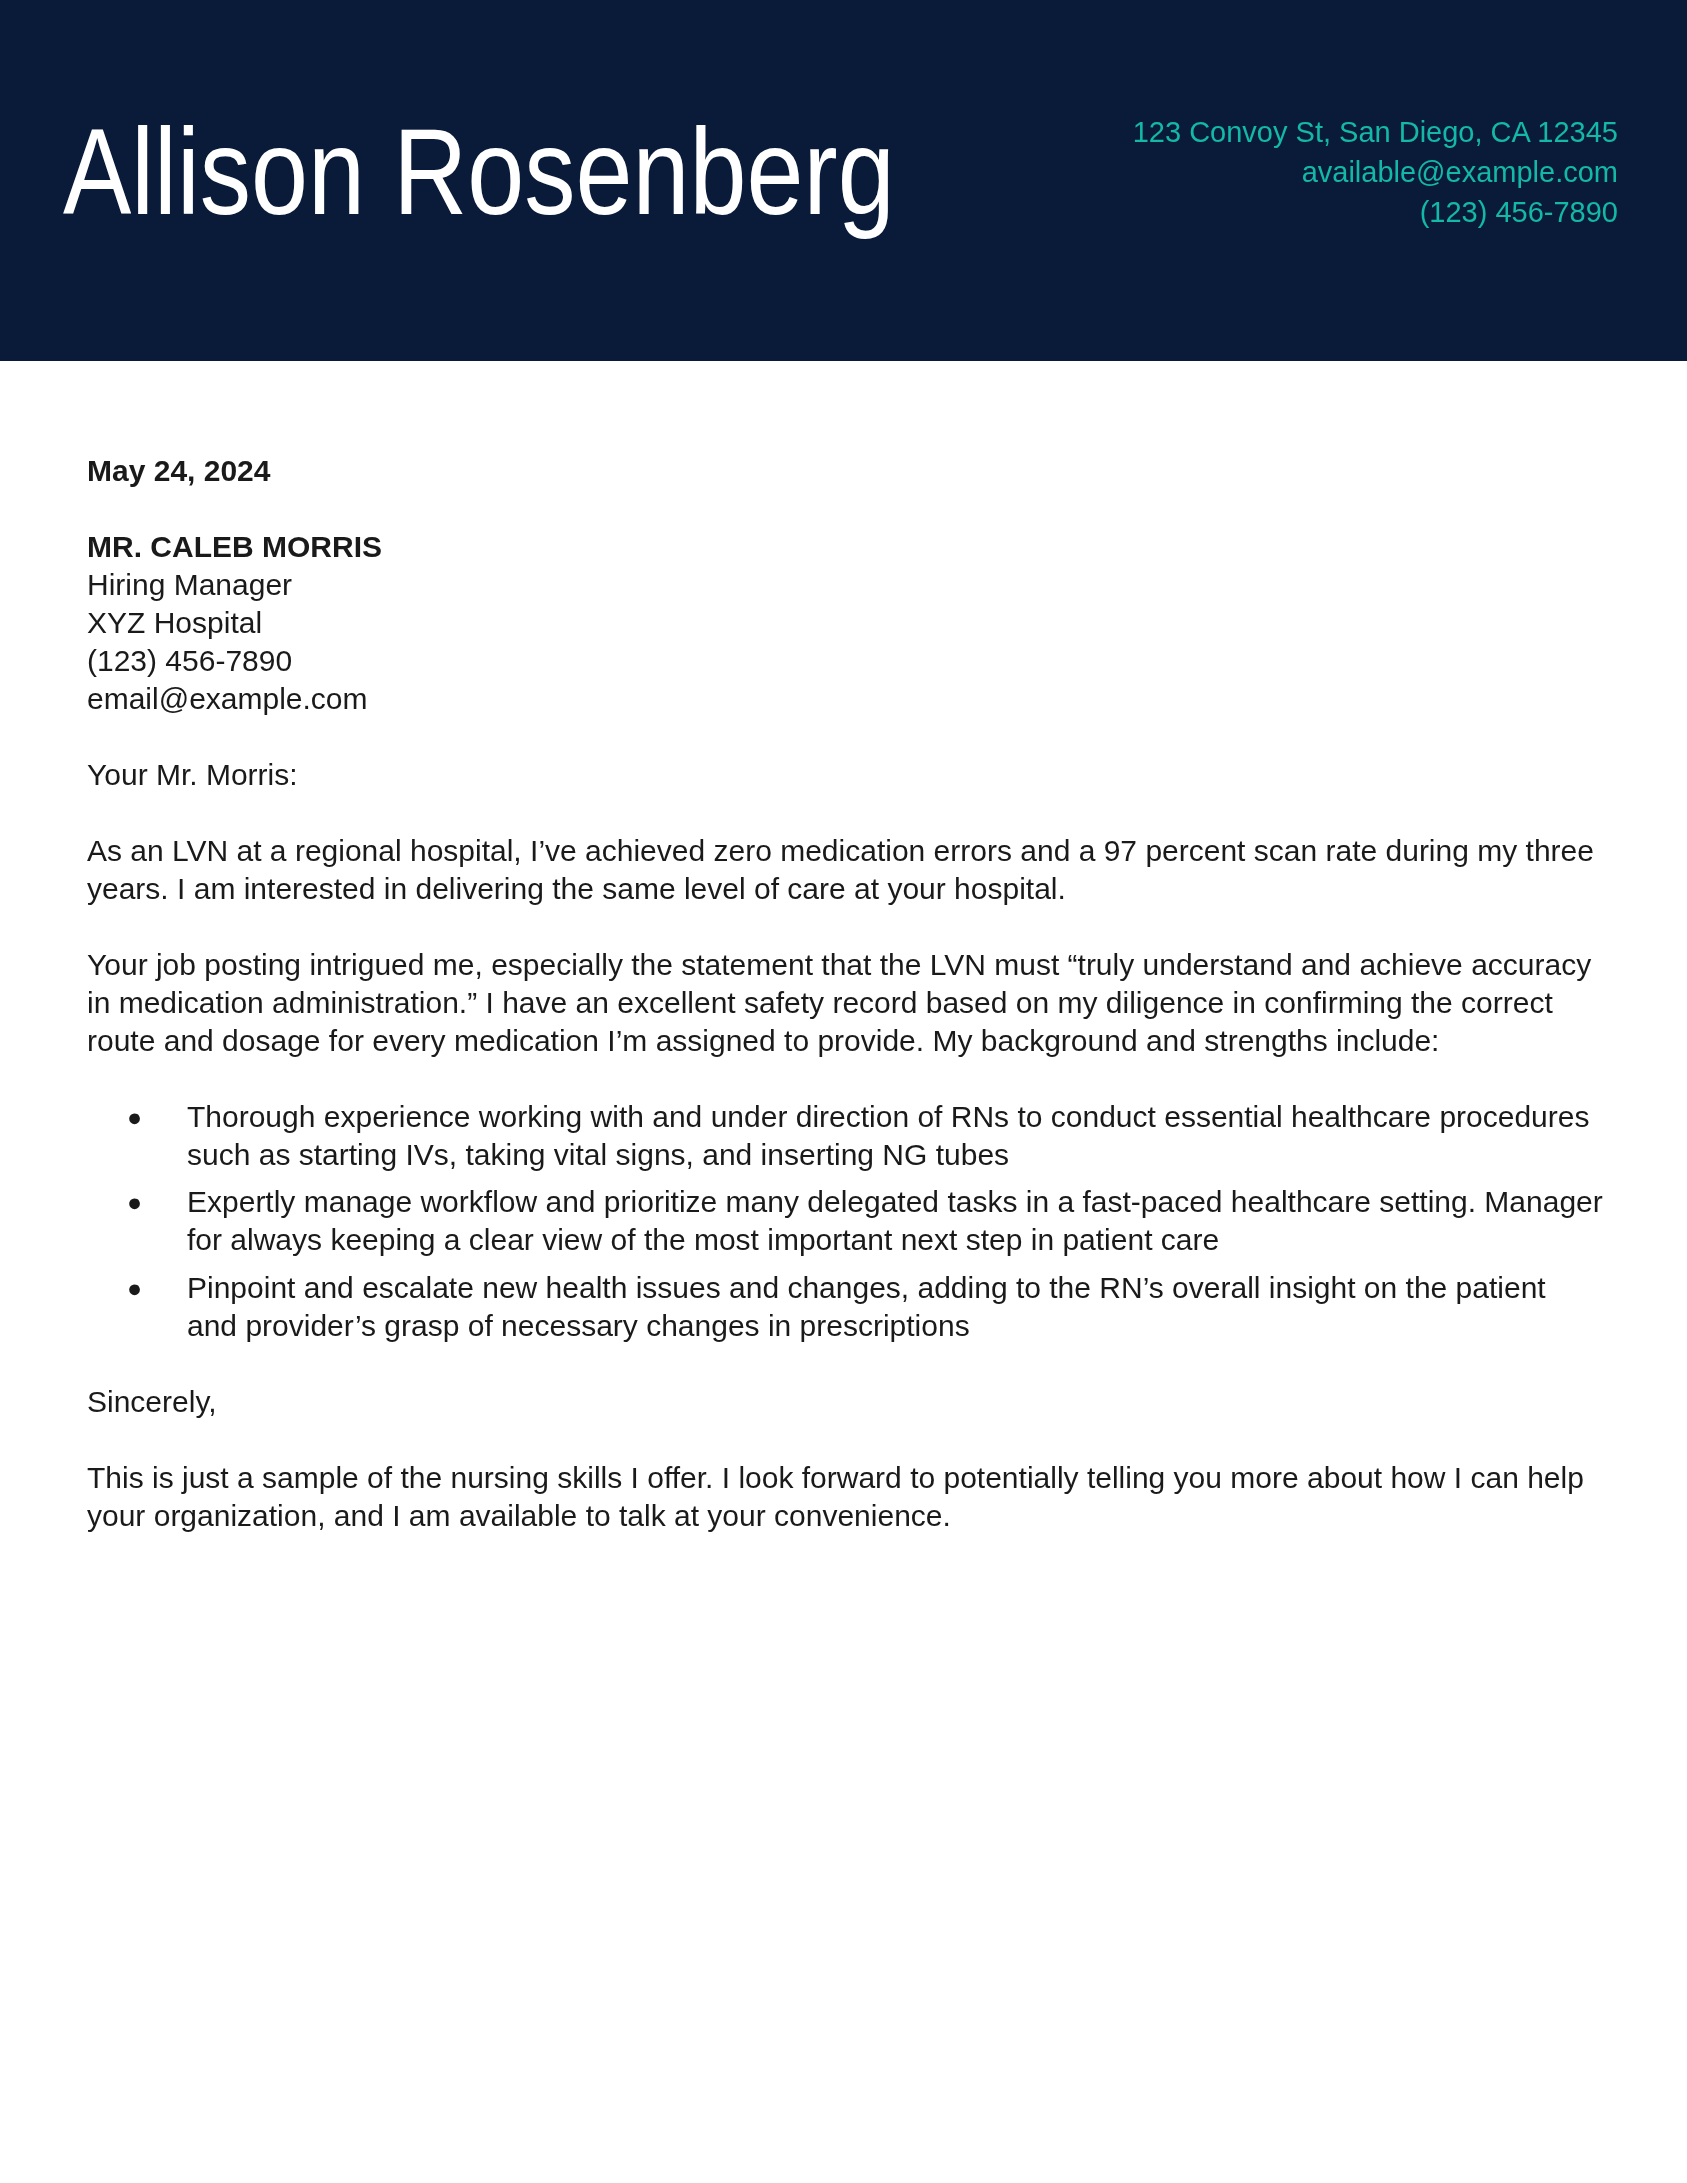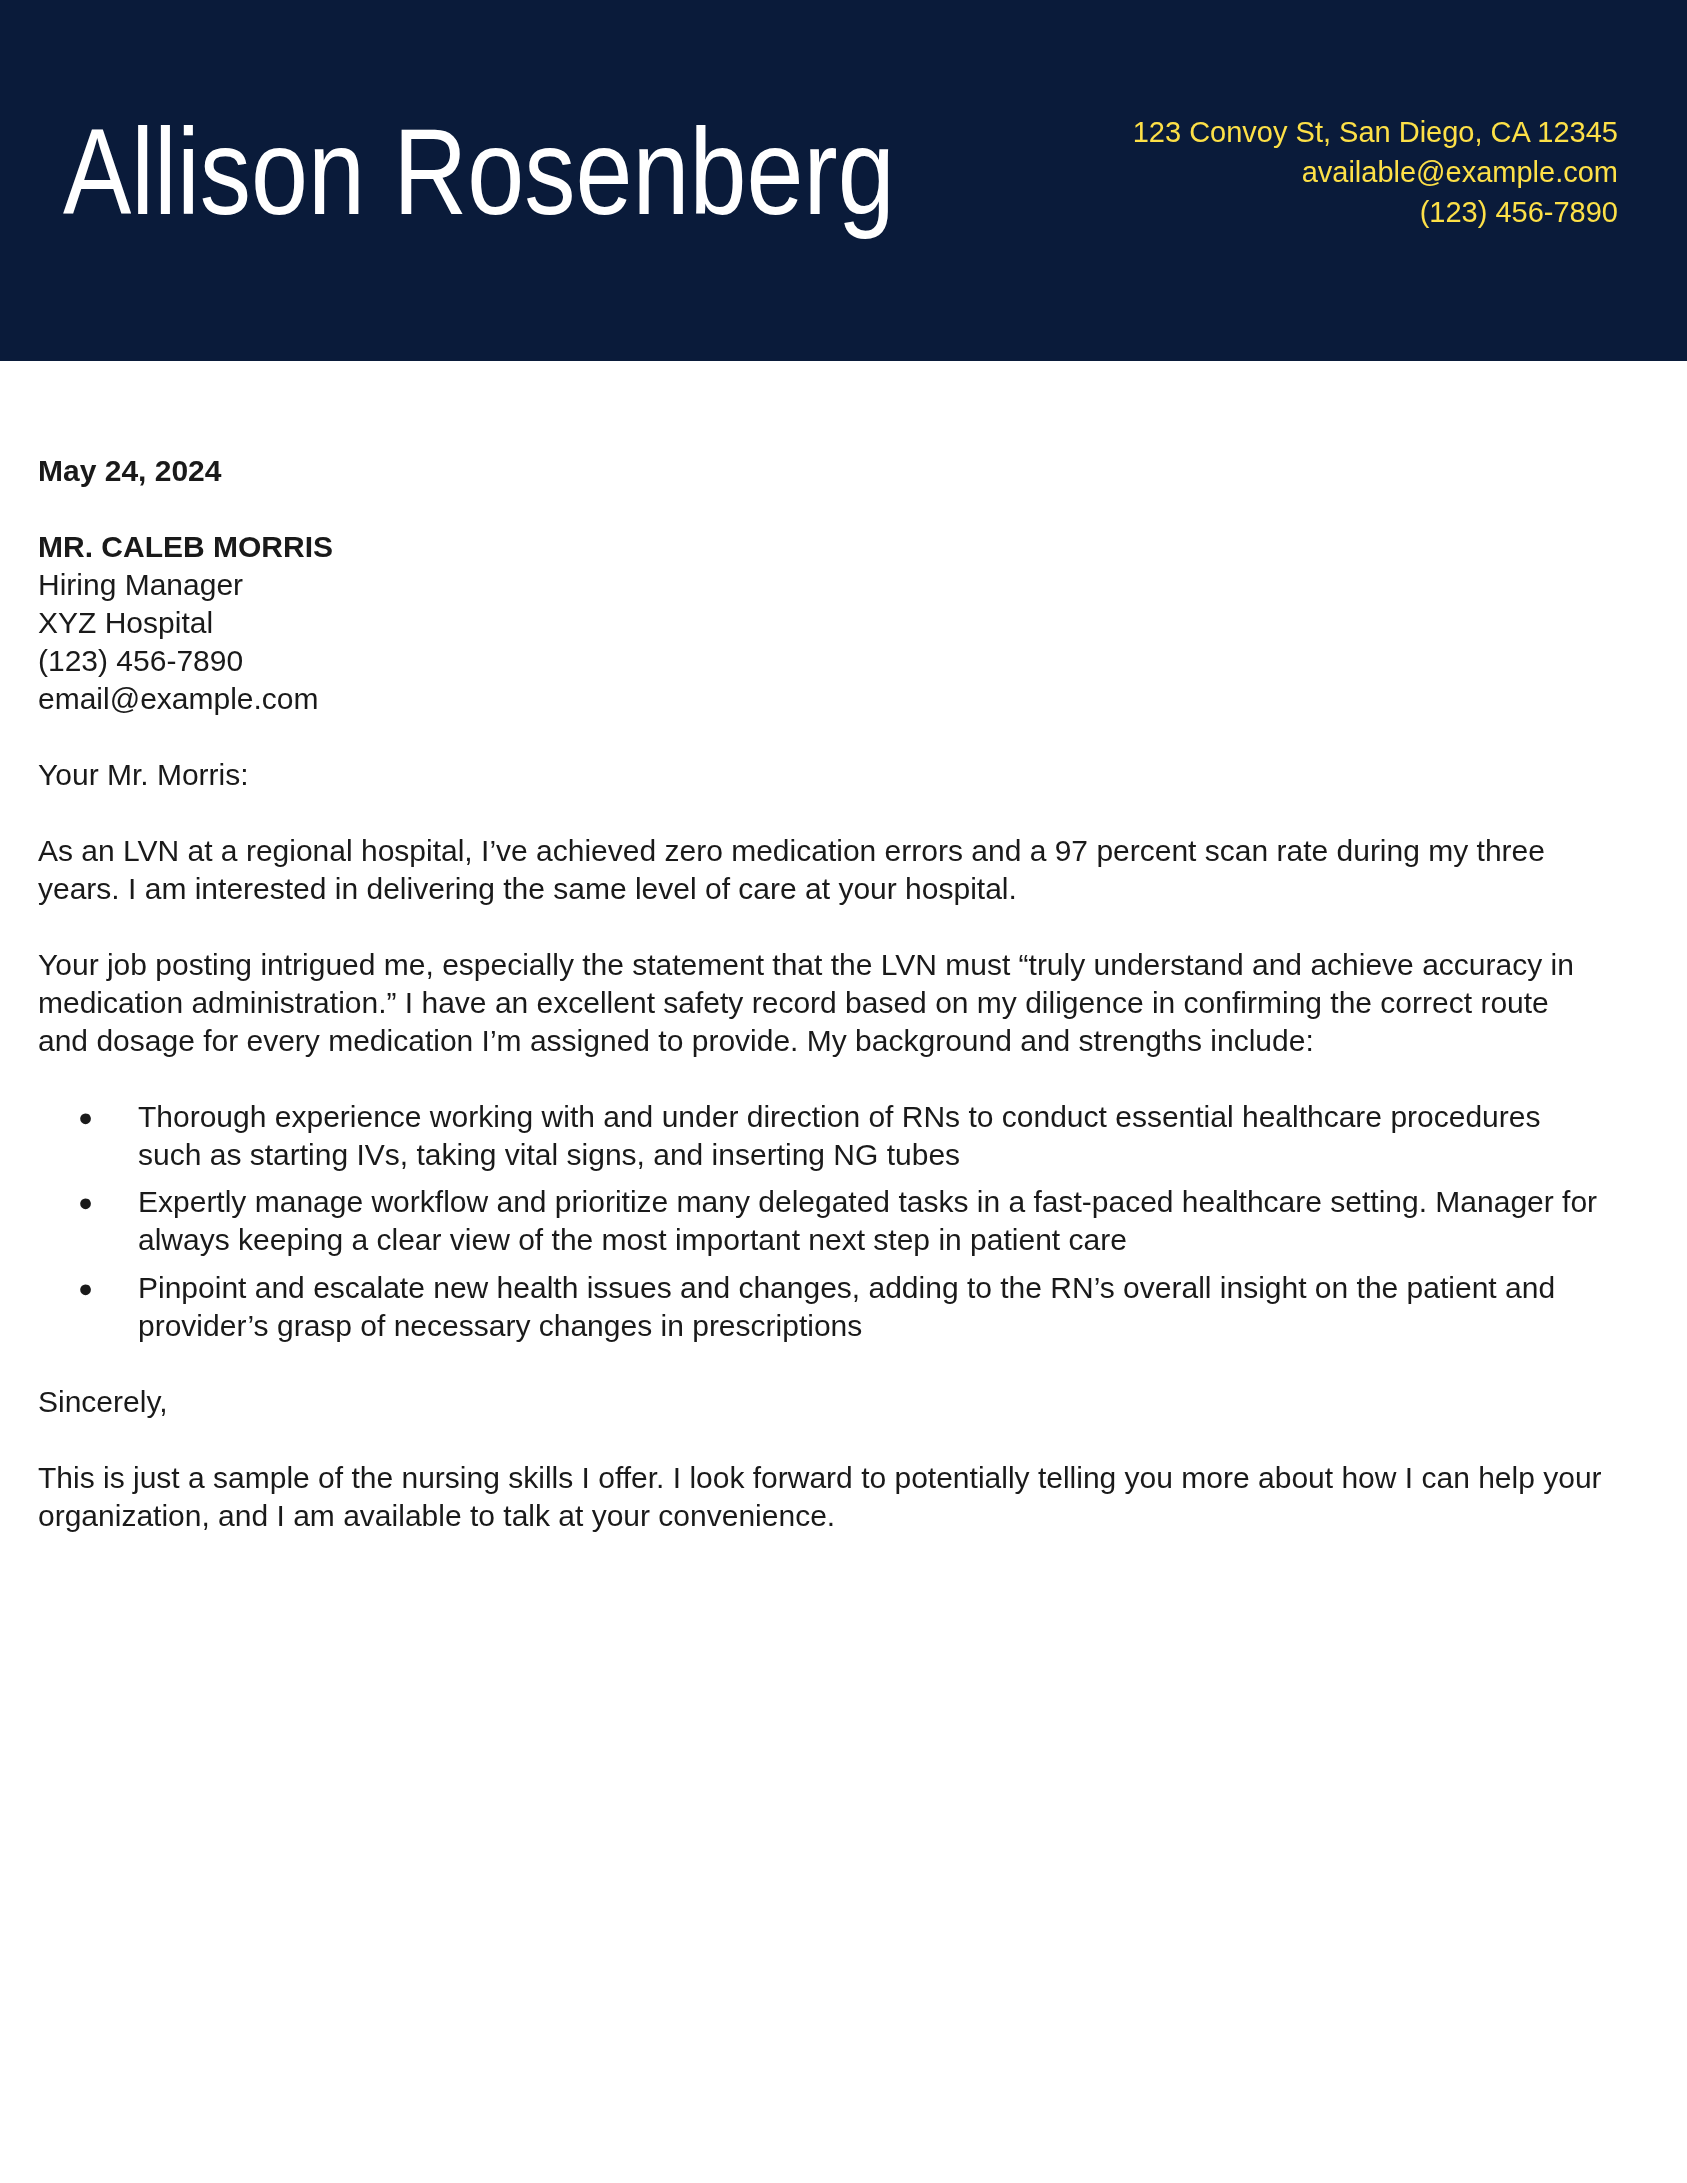--- a/index.html
+++ b/index.html
@@ -35,27 +35,27 @@
     color: #ffffff;
     letter-spacing: 0;
     transform: scaleX(0.84);
     transform-origin: left center;
     white-space: nowrap;
   }
   .contact {
     text-align: right;
     font-size: 29px;
     line-height: 40px;
-    color: #fde047;
+    color: #14b8a6;
     white-space: nowrap;
   }
   
   .letter-body {
     box-sizing: border-box;
-    padding: 91px 83px 0 38px;
+    padding: 91px 83px 0 87px;
     font-size: 30px;
     line-height: 38px;
   }
   .letter-body p {
     margin: 0 0 38px 0;
   }
   .bold   { font-weight: 700; }
   .italic { font-style: italic; }
   .recipient {
     margin: 0 0 38px 0;

